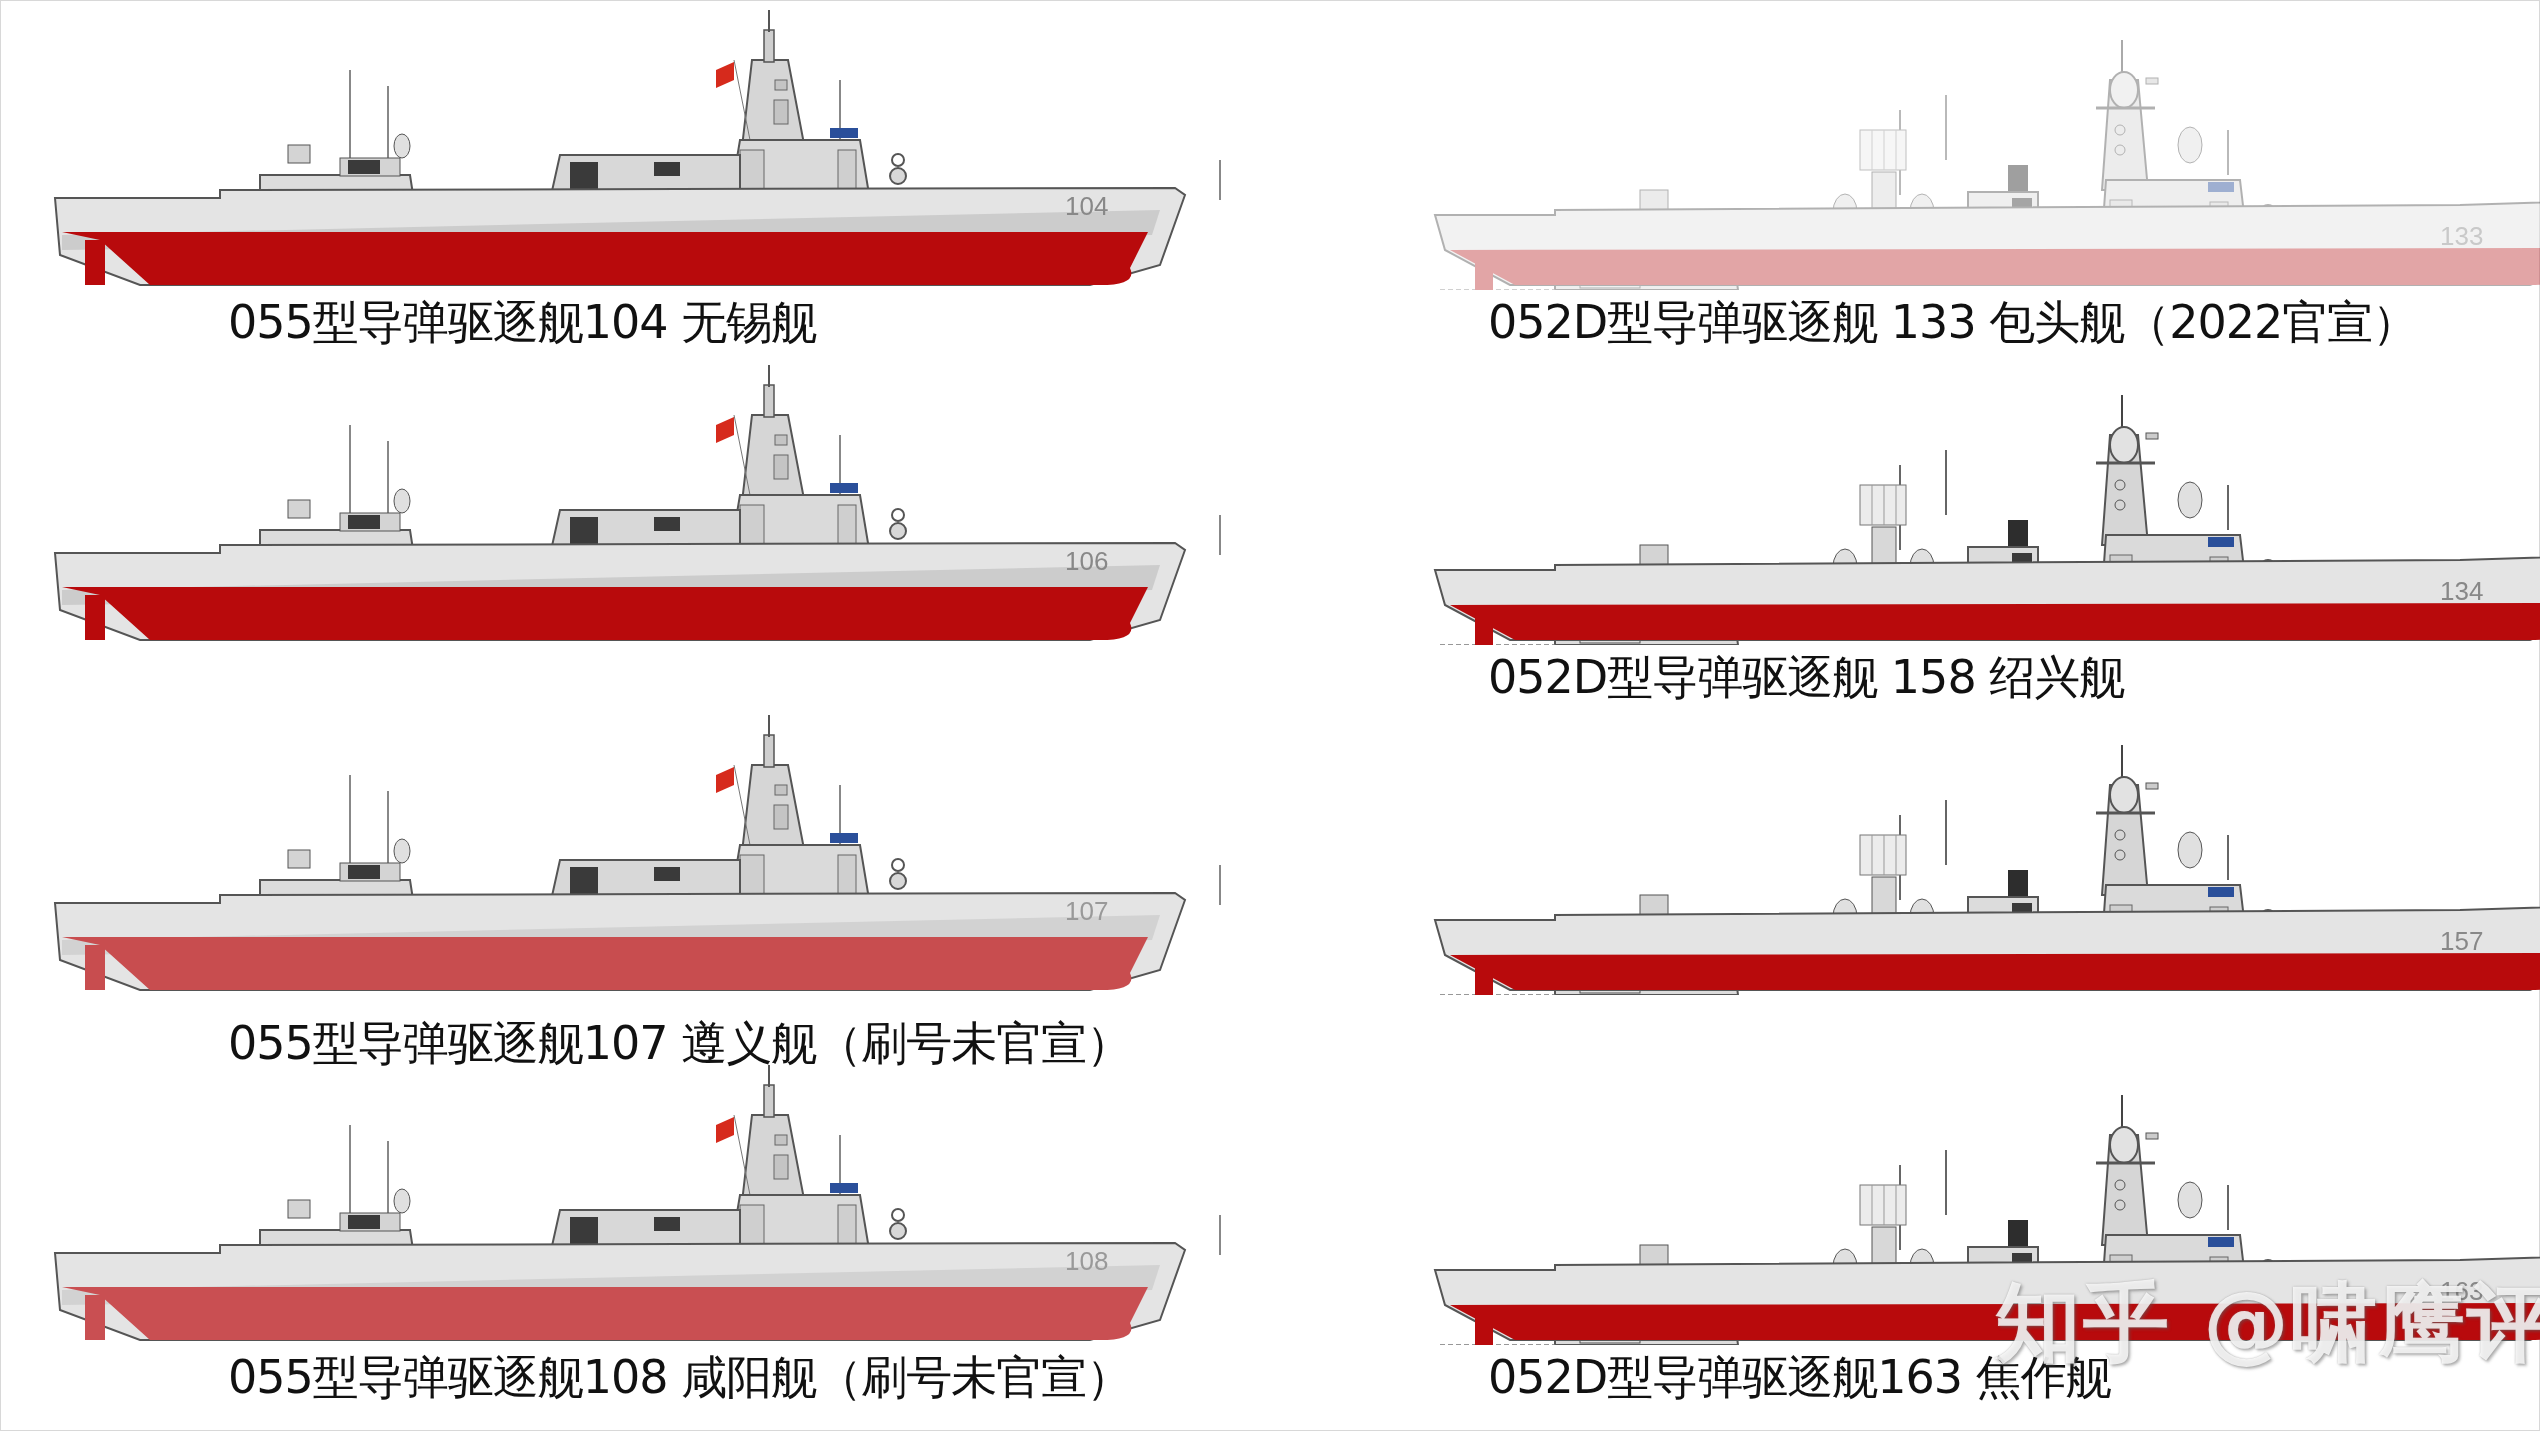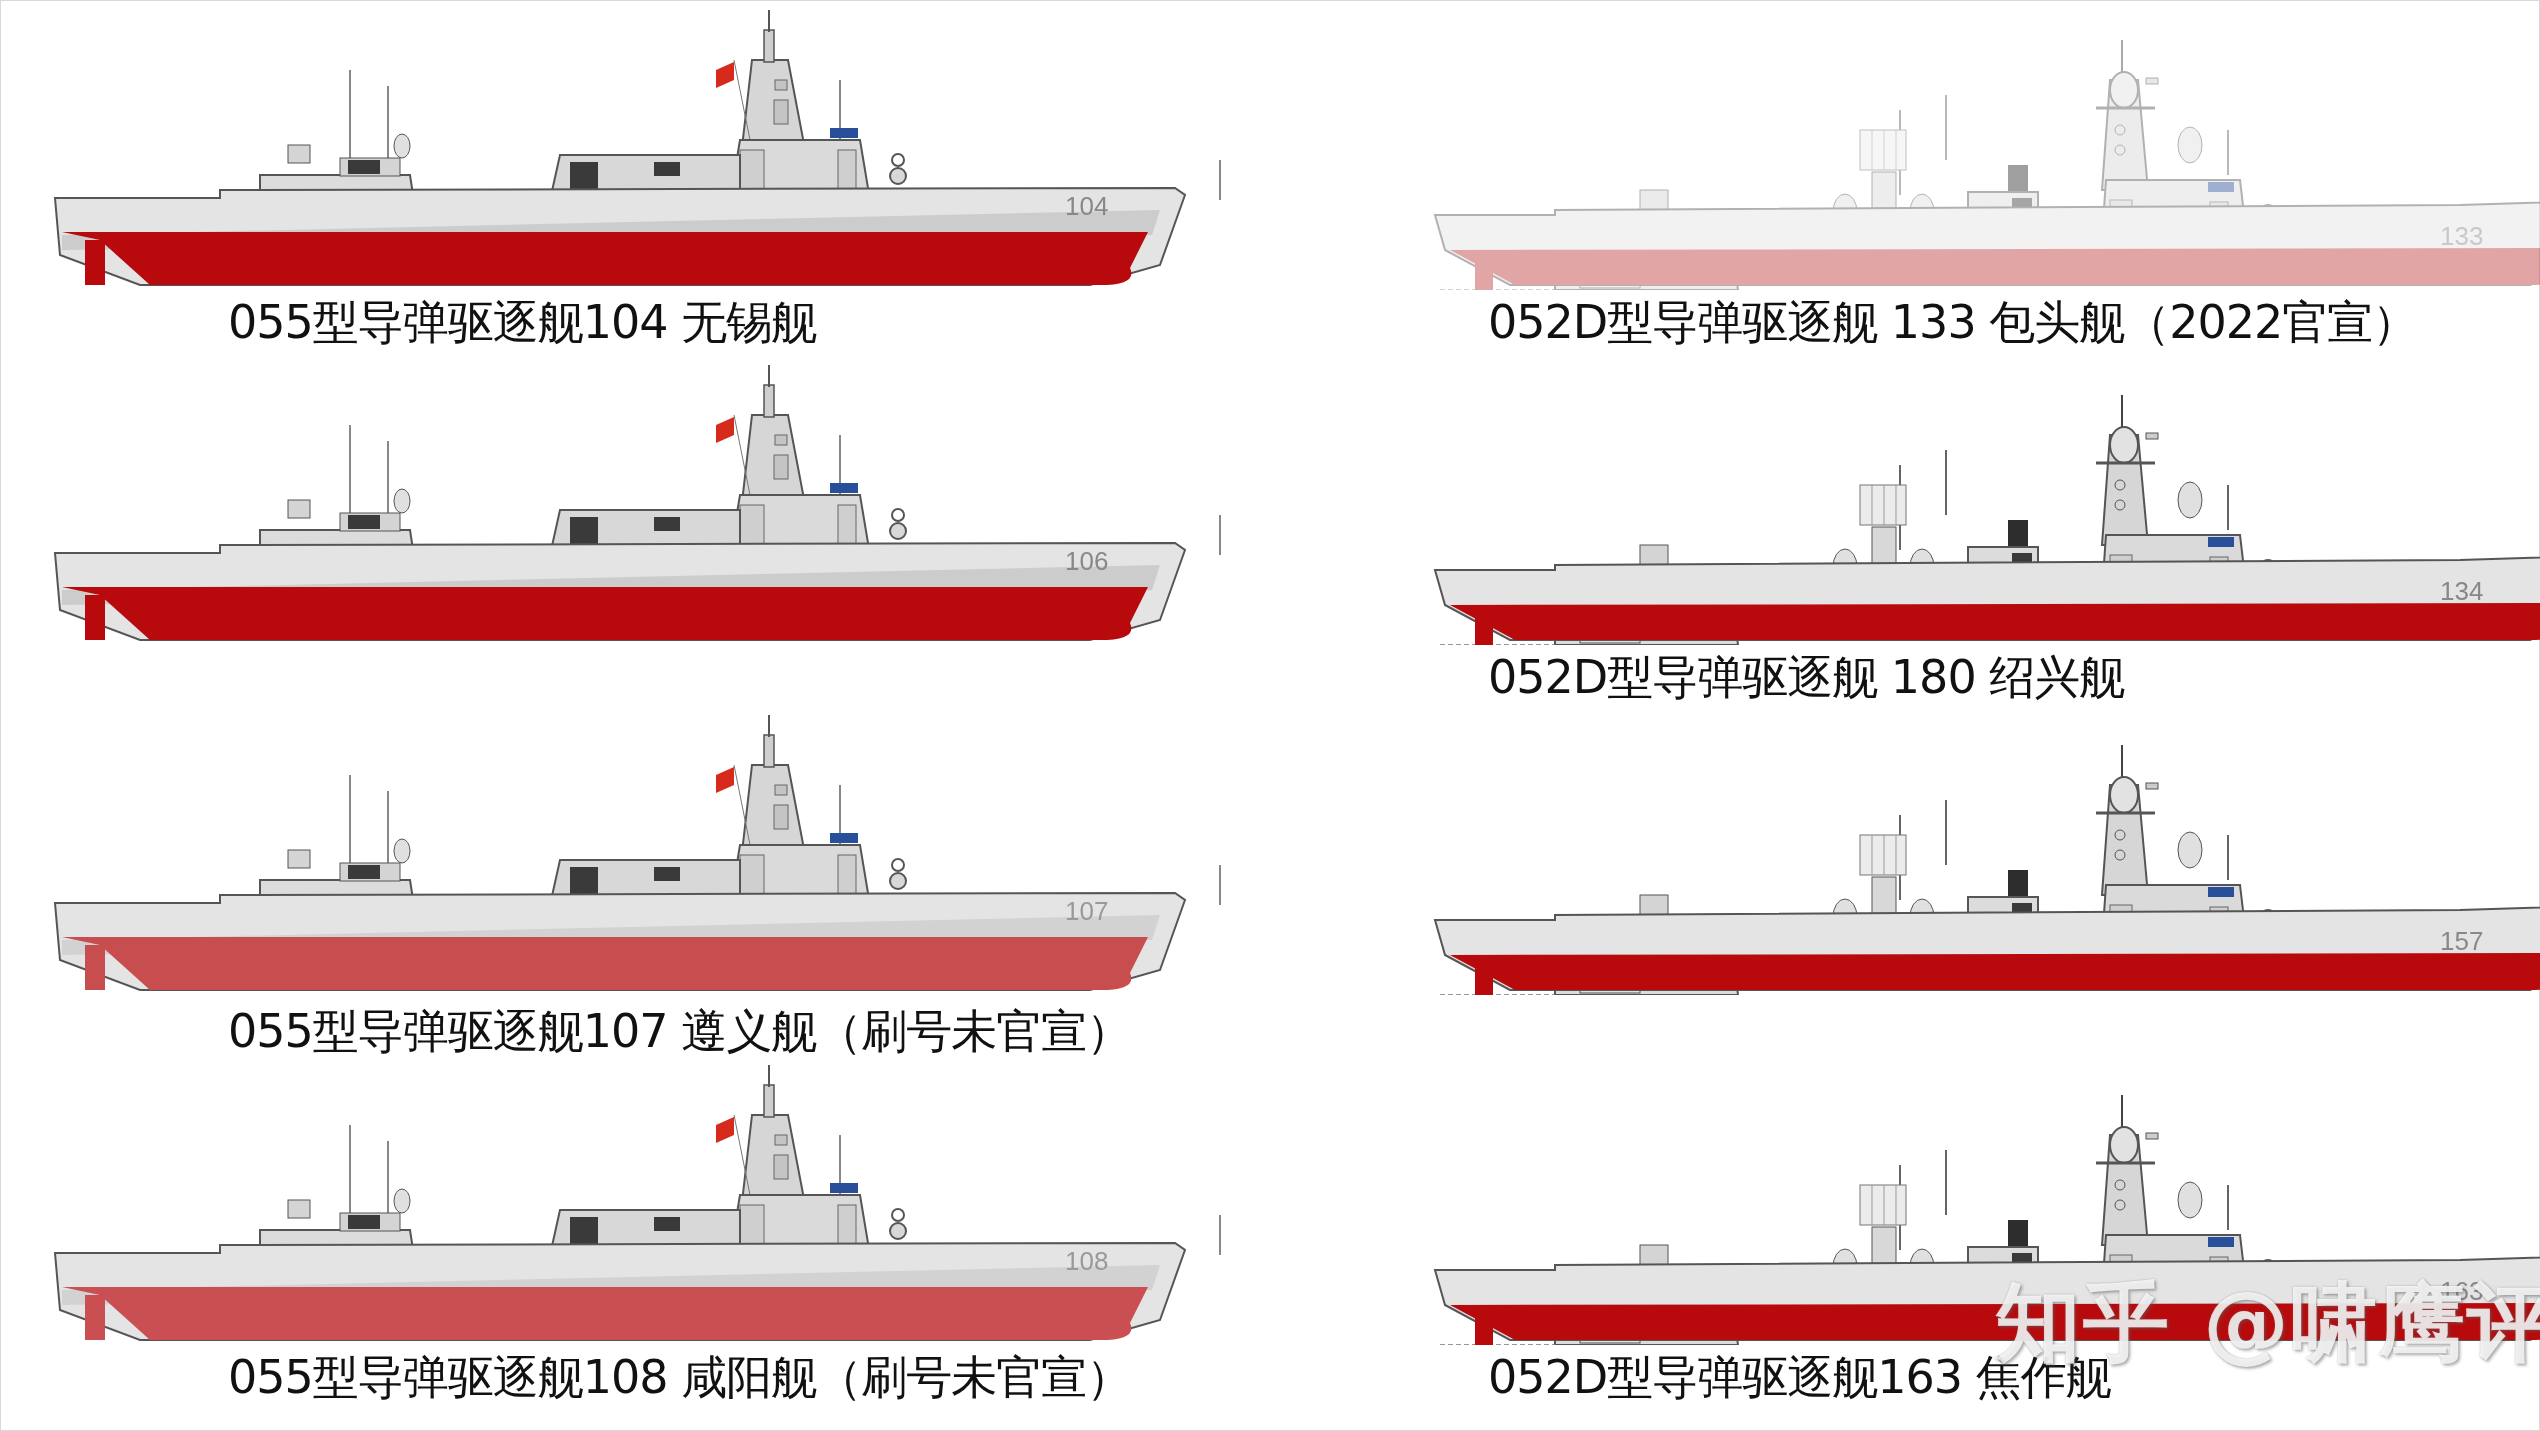--- a/index.html
+++ b/index.html
@@ -147,21 +147,21 @@
 
 <div class="cell" style="left:40px; top:705px;">
   <svg class="ship" viewBox="0 0 1200 290">
     <use href="#sym-055-top"></use>
     <polygon points="15,198 180,198 180,190 1135,188 1145,195 1120,265 1050,285 100,285 20,255" fill="#e4e4e4" stroke="#555" stroke-width="2"></polygon>
     <polygon points="22,235 1120,210 1112,235 22,250" fill="#d2d2d2"></polygon>
     <path d="M22,232 L1108,232 L1090,268 Q1098,285 1060,285 L110,285 L60,240 Z" fill="#c84d4f"></path>
     <rect x="45" y="240" width="20" height="45" fill="#c84d4f"></rect>
     <text x="1025" y="215" font-family="Liberation Sans, sans-serif" font-size="26" fill="#999">107</text>
   </svg>
-  <div class="caption" style="left:188px; top:296px;">055型导弹驱逐舰107 遵义舰（刷号未官宣）</div>
+  <div class="caption" style="left:188px; top:308px;">055型导弹驱逐舰107 遵义舰（刷号未官宣）</div>
 </div>
 
 <div class="cell" style="left:40px; top:1055px;">
   <svg class="ship" viewBox="0 0 1200 290">
     <use href="#sym-055-top"></use>
     <polygon points="15,198 180,198 180,190 1135,188 1145,195 1120,265 1050,285 100,285 20,255" fill="#e4e4e4" stroke="#555" stroke-width="2"></polygon>
     <polygon points="22,235 1120,210 1112,235 22,250" fill="#d2d2d2"></polygon>
     <path d="M22,232 L1108,232 L1090,268 Q1098,285 1060,285 L110,285 L60,240 Z" fill="#c94f52"></path>
     <rect x="45" y="240" width="20" height="45" fill="#c94f52"></rect>
     <text x="1025" y="215" font-family="Liberation Sans, sans-serif" font-size="26" fill="#999">108</text>
@@ -181,21 +181,21 @@
 </div>
 
 <div class="cell" style="left:1420px; top:355px;">
   <svg class="ship" viewBox="0 0 1200 290">
     <use href="#sym-052d-top"></use>
     <polygon points="15,215 135,215 135,210 1040,205 1200,200 1170,260 1110,285 90,285 25,250" fill="#e4e4e4" stroke="#555" stroke-width="2"></polygon>
     <path d="M30,250 L1150,248 L1140,270 Q1150,285 1110,285 L95,285 Z" fill="#b80a0c"></path>
     <rect x="55" y="255" width="18" height="35" fill="#b80a0c"></rect>
     <text x="1020" y="245" font-family="Liberation Sans, sans-serif" font-size="26" fill="#888">134</text>
   </svg>
-  <div class="caption" style="left:68px; top:292px;">052D型导弹驱逐舰 180 绍兴舰</div>
+  <div class="caption" style="left:68px; top:292px;">052D型导弹驱逐舰 158 绍兴舰</div>
 </div>
 
 <div class="cell" style="left:1420px; top:705px;">
   <svg class="ship" viewBox="0 0 1200 290">
     <use href="#sym-052d-top"></use>
     <polygon points="15,215 135,215 135,210 1040,205 1200,200 1170,260 1110,285 90,285 25,250" fill="#e4e4e4" stroke="#555" stroke-width="2"></polygon>
     <path d="M30,250 L1150,248 L1140,270 Q1150,285 1110,285 L95,285 Z" fill="#b80a0c"></path>
     <rect x="55" y="255" width="18" height="35" fill="#b80a0c"></rect>
     <text x="1020" y="245" font-family="Liberation Sans, sans-serif" font-size="26" fill="#888">157</text>
   </svg>

